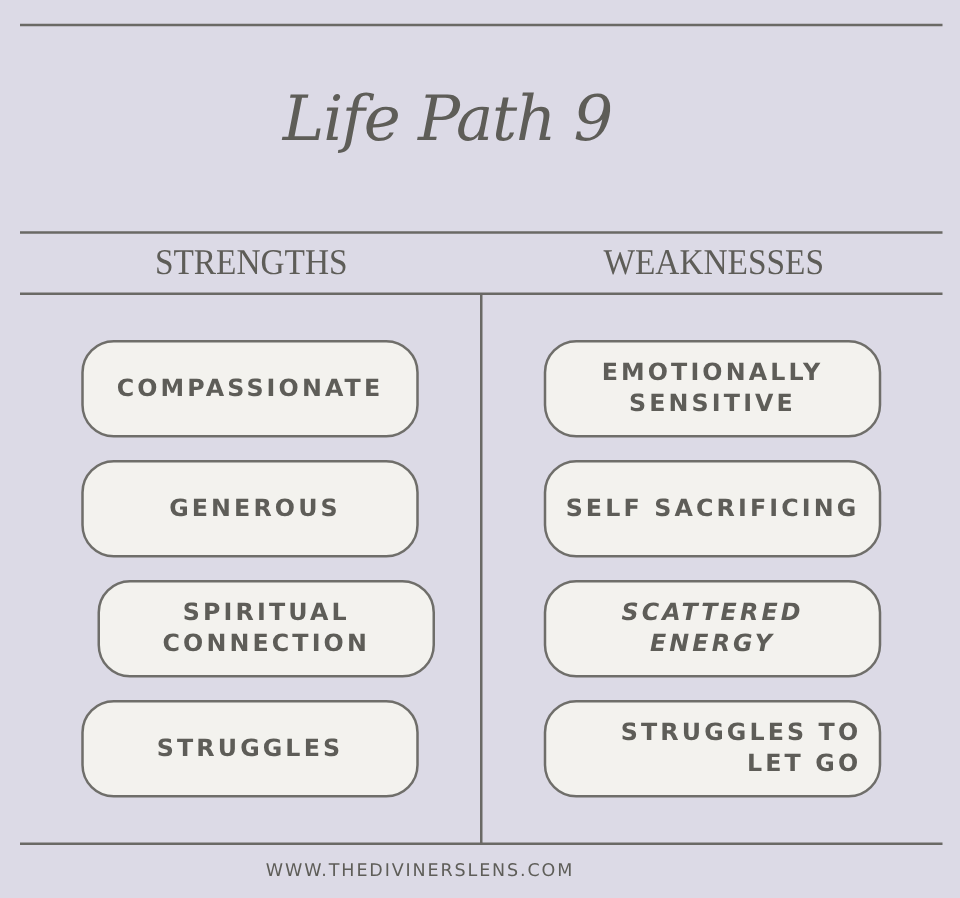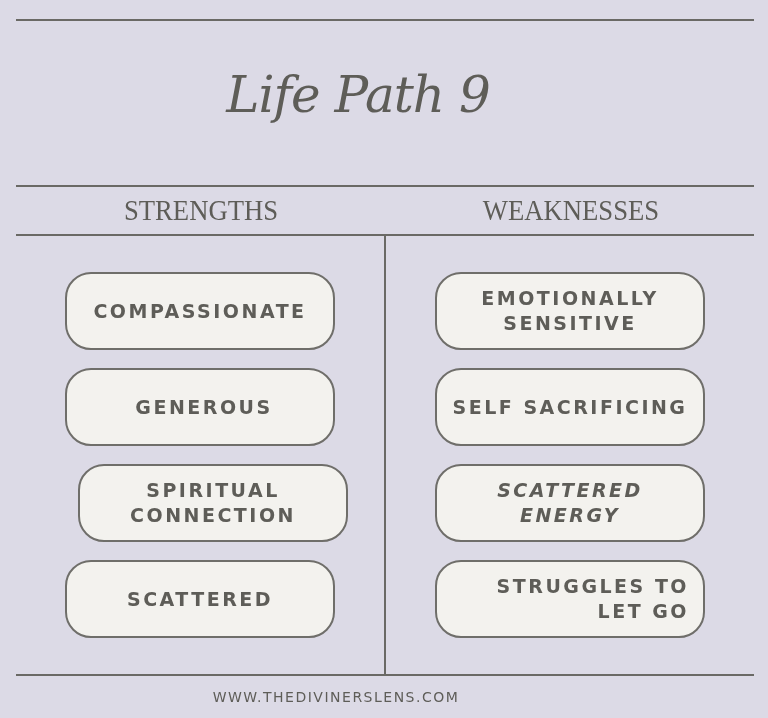--- a/index.html
+++ b/index.html
@@ -39,21 +39,21 @@
 <div class="colhead" style="left:16px;">STRENGTHS</div>
 <div class="colhead" style="left:386px;">WEAKNESSES</div>
 
 <div class="hline" style="top:234px;"></div>
 <div class="vline" style="top:235px; height:440px;"></div>
 
 <div>
   <div class="pill" style="left:65px; top:272px;">COMPASSIONATE</div>
   <div class="pill" style="left:65px; top:368px;padding-left:22px;">GENEROUS</div>
   <div class="pill" style="left:78px; top:464px;">SPIRITUAL CONNECTION</div>
-  <div class="pill" style="left:65px; top:560px;">SCATTERED</div>
+  <div class="pill" style="left:65px; top:560px;">STRUGGLES</div>
 </div>
 
 <div>
   <div class="pill" style="left:435px; top:272px;">EMOTIONALLY SENSITIVE</div>
   <div class="pill" style="left:435px; top:368px;">SELF SACRIFICING</div>
   <div class="pill" style="left:435px; top:464px;font-style:italic;">SCATTERED ENERGY</div>
   <div class="pill" style="left:435px; top:560px;text-align:right;">STRUGGLES TO LET GO</div>
 </div>
 
 <div class="hline" style="top:674px;"></div>

